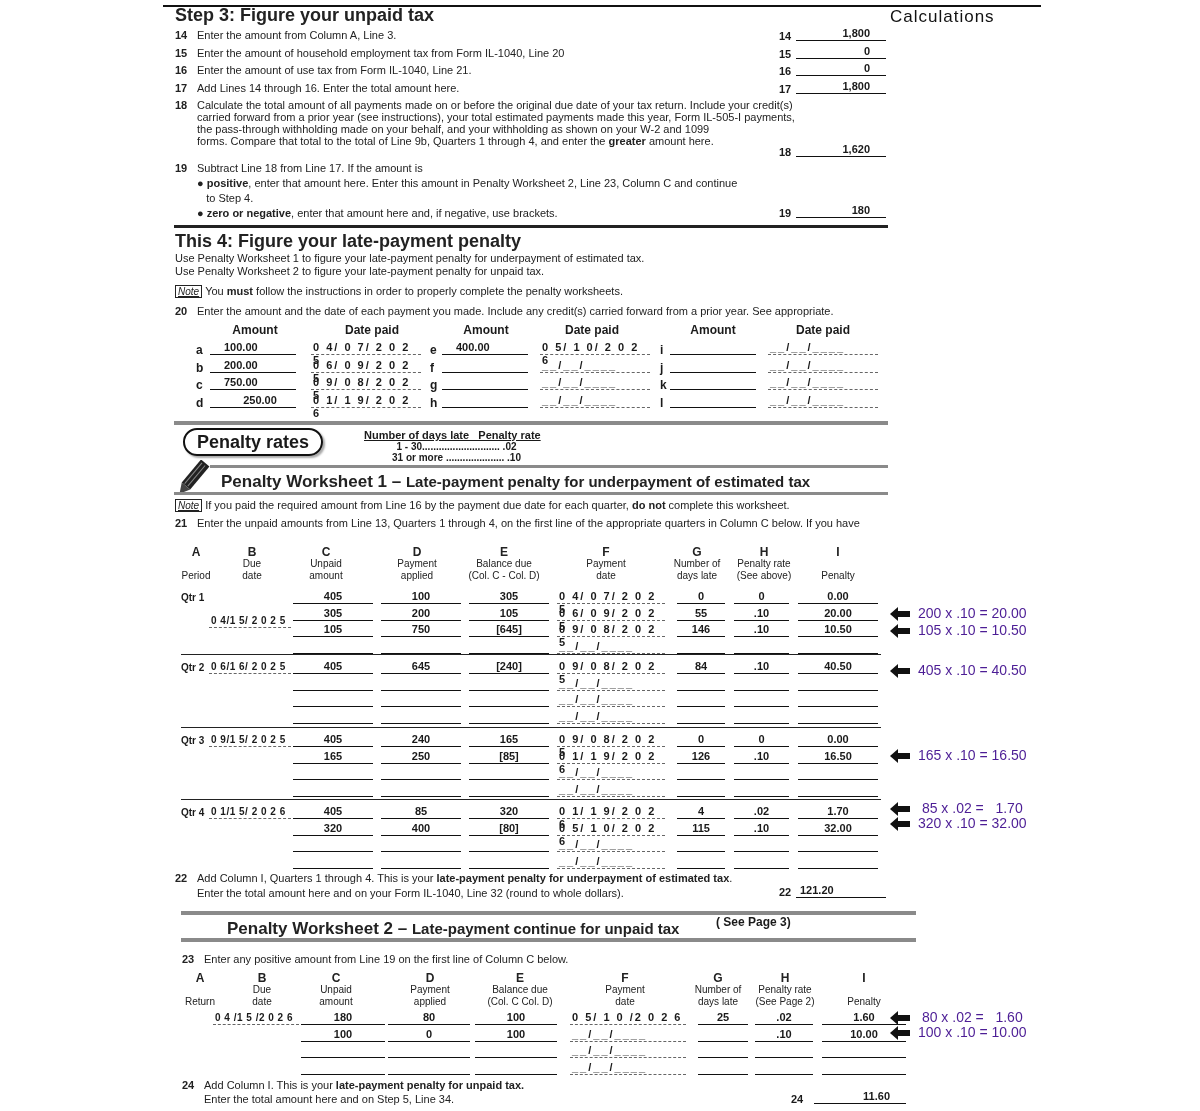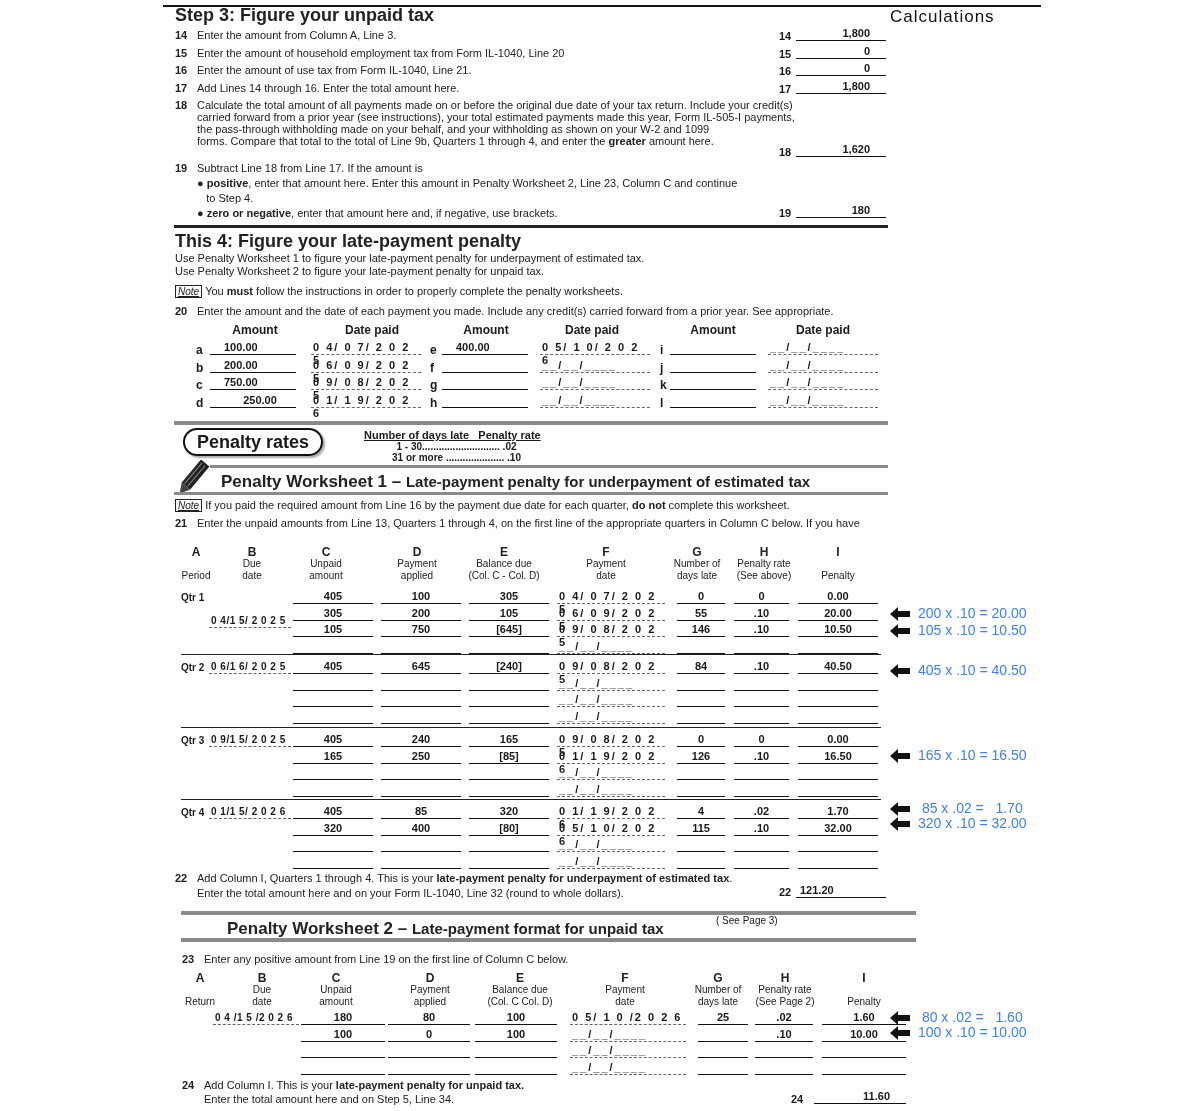--- a/index.html
+++ b/index.html
@@ -20,21 +20,21 @@
   .note { display: inline-block; border: 1px solid #222; font-style: italic; text-decoration: underline; padding: 0 2px; margin-right: 3px; font-size: 10px; }
   .colhdr { position: absolute; font-size: 12px; font-weight: bold; text-align: center; }
   .cell { position: absolute; height: 14px; border-bottom: 1px solid #111; font-size: 11px; font-weight: bold; text-align: center; line-height: 13px; font-family: "Liberation Sans", sans-serif; }
   .cell.l { text-align: left; padding-left: 4px; }
   .date { position: absolute; height: 14px; border-bottom: 1px dashed #666; font-size: 11px; font-weight: bold; letter-spacing: 2px; line-height: 13px; padding-left: 2px; }
   .letter { position: absolute; font-size: 12px; font-weight: bold; }
   .wsh { position: absolute; font-size: 10px; text-align: center; color: #222; line-height: 12px; }
   .wsh b { font-size: 12px; display: block; }
   .period { position: absolute; font-size: 10px; font-weight: bold; }
   .qsep { position: absolute; left: 181px; width: 700px; height: 1px; background: #222; }
-  .calc { position: absolute; left: 890px; font-size: 14px; color: #3b82f6; white-space: pre; font-family: "Liberation Sans", sans-serif; }
+  .calc { position: absolute; left: 890px; font-size: 14px; color: #4c1d95; white-space: pre; font-family: "Liberation Sans", sans-serif; }
   .arrow { display: inline-block; width: 20px; height: 8px; position: relative; margin-right: 8px; vertical-align: middle; }
   .arrow::before { content: ""; position: absolute; left: 0; top: -3px; border-right: 8px solid #111; border-top: 7px solid transparent; border-bottom: 7px solid transparent; }
   .arrow::after { content: ""; position: absolute; left: 7px; top: 1px; width: 13px; height: 6px; background: #111; }
   .badge { position: absolute; left: 183px; top: 428px; width: 140px; height: 28px; border: 2px solid #111; border-radius: 16px; font-size: 18px; font-weight: bold; text-align: center; line-height: 24px; box-shadow: 2px 2px 2px #aaa; }
   .rates { position: absolute; left: 364px; top: 429px; font-size: 11px; font-weight: bold; }
   .rates .hd { text-decoration: underline; }
   .rates .r { font-size: 10px; text-align: center; width: 185px; }
   .ws-title { position: absolute; font-size: 17px; font-weight: bold; color: #222; }
   .ws-title span { font-size: 15px; }
 </style>
@@ -339,23 +339,23 @@
 
 <div class="line" style="top:871px;line-height:15px;">
   <span class="ln">22</span><span>Add Column I, Quarters 1 through 4. This is your </span><b>late-payment penalty for underpayment of estimated tax</b><span>.</span><br>
   <span class="ln"></span><span>Enter the total amount here and on your Form IL-1040, Line 32 (round to whole dollars).</span>
 </div>
 <div class="rn" style="left:779px;top:886px;">22</div>
 <div class="ans" style="left:796px;top:884px;width:90px;text-align:left;padding-left:4px;">121.20</div>
 
 <div class="hr-gray" style="left:181px;top:911px;width:735px;"></div>
 <div class="ws-title" style="left:227px;top:919px;">
-  <span style="font-size:17px;">Penalty Worksheet 2 – </span><span>Late-payment format for unpaid tax</span>
-</div>
-<div class="abs" style="left:716px;top:915px;font-size:10px;">( See Page 3)</div>
+  <span style="font-size:17px;">Penalty Worksheet 2 – </span><span>Late-payment continue for unpaid tax</span>
+</div>
+<div class="abs" style="left:716px;top:915px;font-size:12px;font-weight:bold;">( See Page 3)</div>
 <div class="hr-gray" style="left:181px;top:938px;width:735px;"></div>
 
 <div class="line" style="left:182px;top:953px;">
   <span class="ln">23</span><span>Enter any positive amount from Line 19 on the first line of Column C below.</span>
 </div>
 <div id="ws2-headers">
     <div class="wsh" style="left:155px;top:972px;width:90px;">
       <b>A</b>
       <span style="white-space: pre-line; display: block; padding-top: 12px;">Return</span>
     </div>

